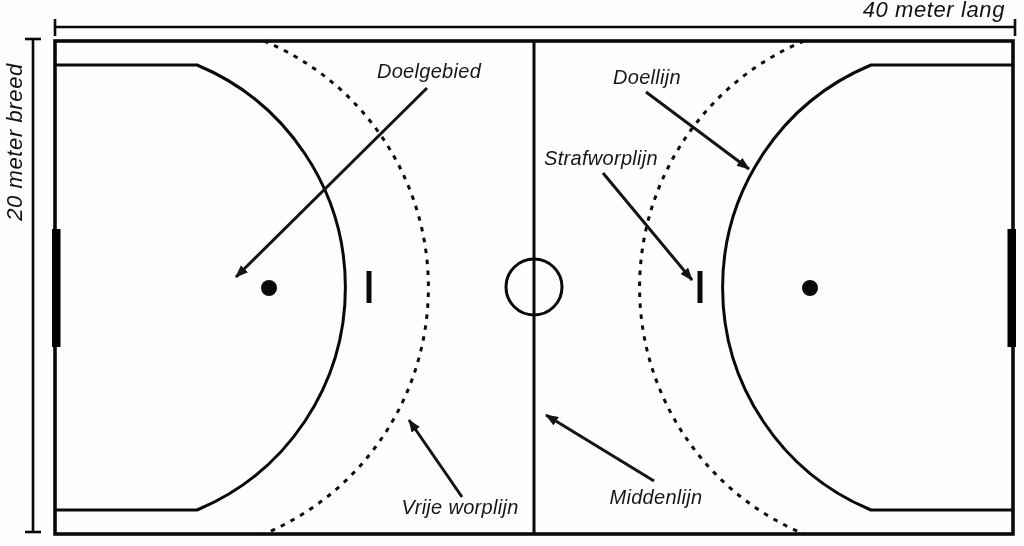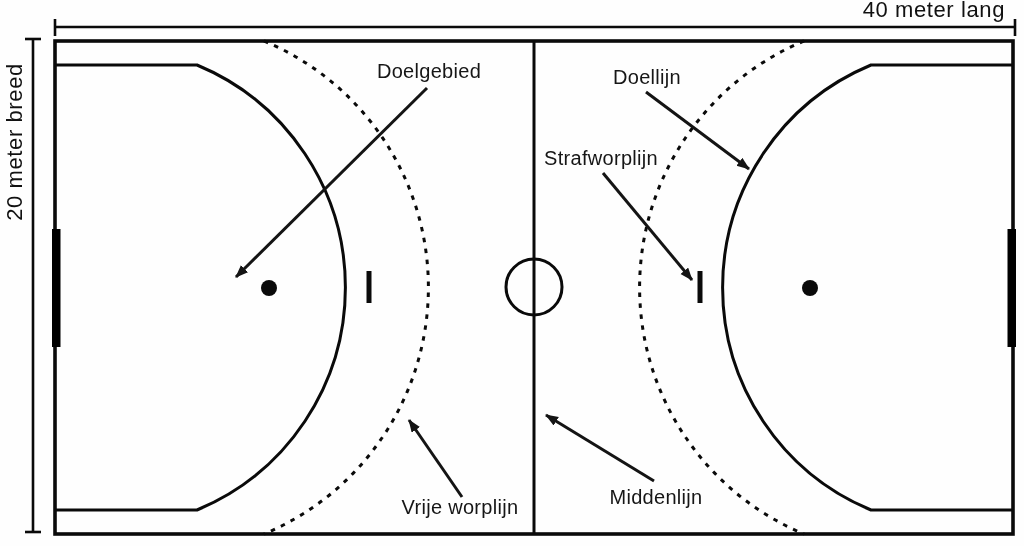--- a/index.html
+++ b/index.html
@@ -7,20 +7,21 @@
     padding: 0;
     background: #ffffff;
     font-family: "Liberation Sans", "DejaVu Sans", sans-serif;
   }
   .stage {
     position: relative;
     width: 1024px;
     height: 546px;
     background: #fefefe;
     overflow: hidden;
+    font-style: italic;
   }
   svg { display: block; }
   .lbl {
     font-family: "Liberation Sans", "DejaVu Sans", sans-serif;
     font-size: 20px;
     fill: #161616;
     letter-spacing: 0.3px;
   }
   .dim-lbl {
     font-family: "Liberation Sans", "DejaVu Sans", sans-serif;

